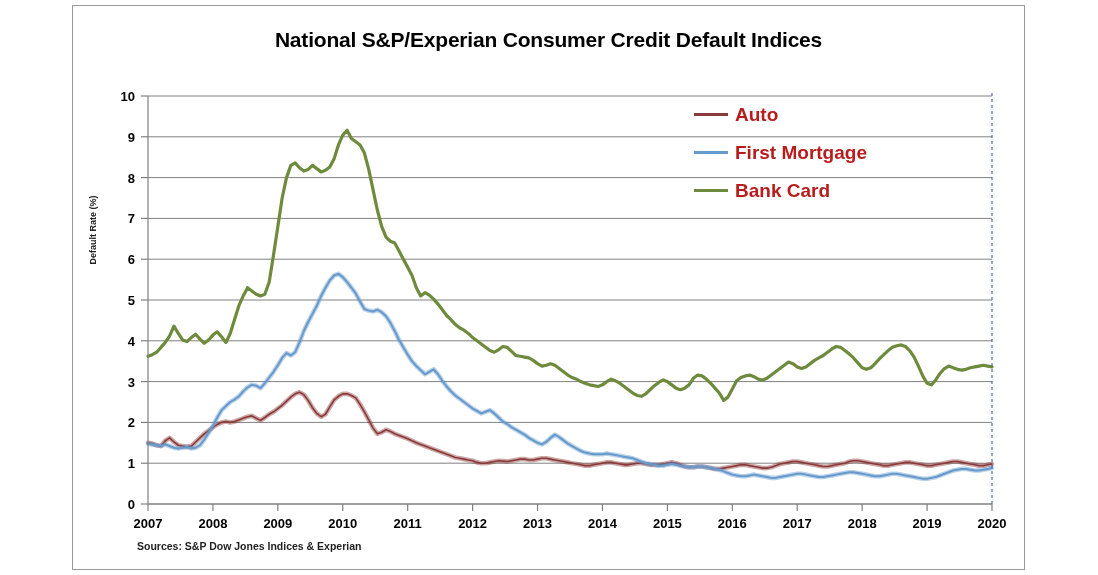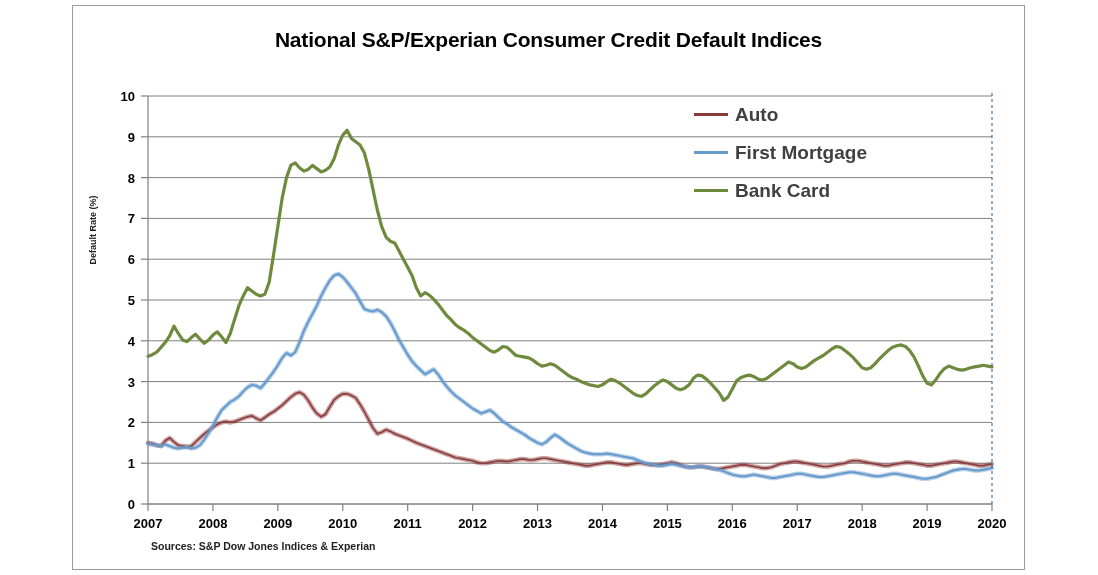--- a/index.html
+++ b/index.html
@@ -56,24 +56,24 @@
   .rightborder{stroke:#31529c;stroke-width:1;stroke-dasharray:3 3;}
   .series-path{fill:none;stroke-linejoin:round;stroke-linecap:round;}
   #legend{
     position:absolute;
     left:694px;top:105px;
     display:flex;flex-direction:column;
     gap:19px;
   }
   .legend-row{display:flex;align-items:center;gap:7px;}
   .legend-swatch{display:block;width:34px;height:0;border-top-style:solid;border-top-width:3px;}
-  .legend-label{font-size:19px;font-weight:bold;color:#404040;line-height:1;}
+  .legend-label{font-size:19px;font-weight:bold;color:#b91c1c;line-height:1;}
   #source-note{
     position:absolute;
-    left:151px;top:540px;
+    left:137px;top:540px;
     font-size:10.5px;
     font-weight:bold;
     color:#222;
   }
 </style>
 </head>
 <body>
 
 <div id="frame"></div>
 

